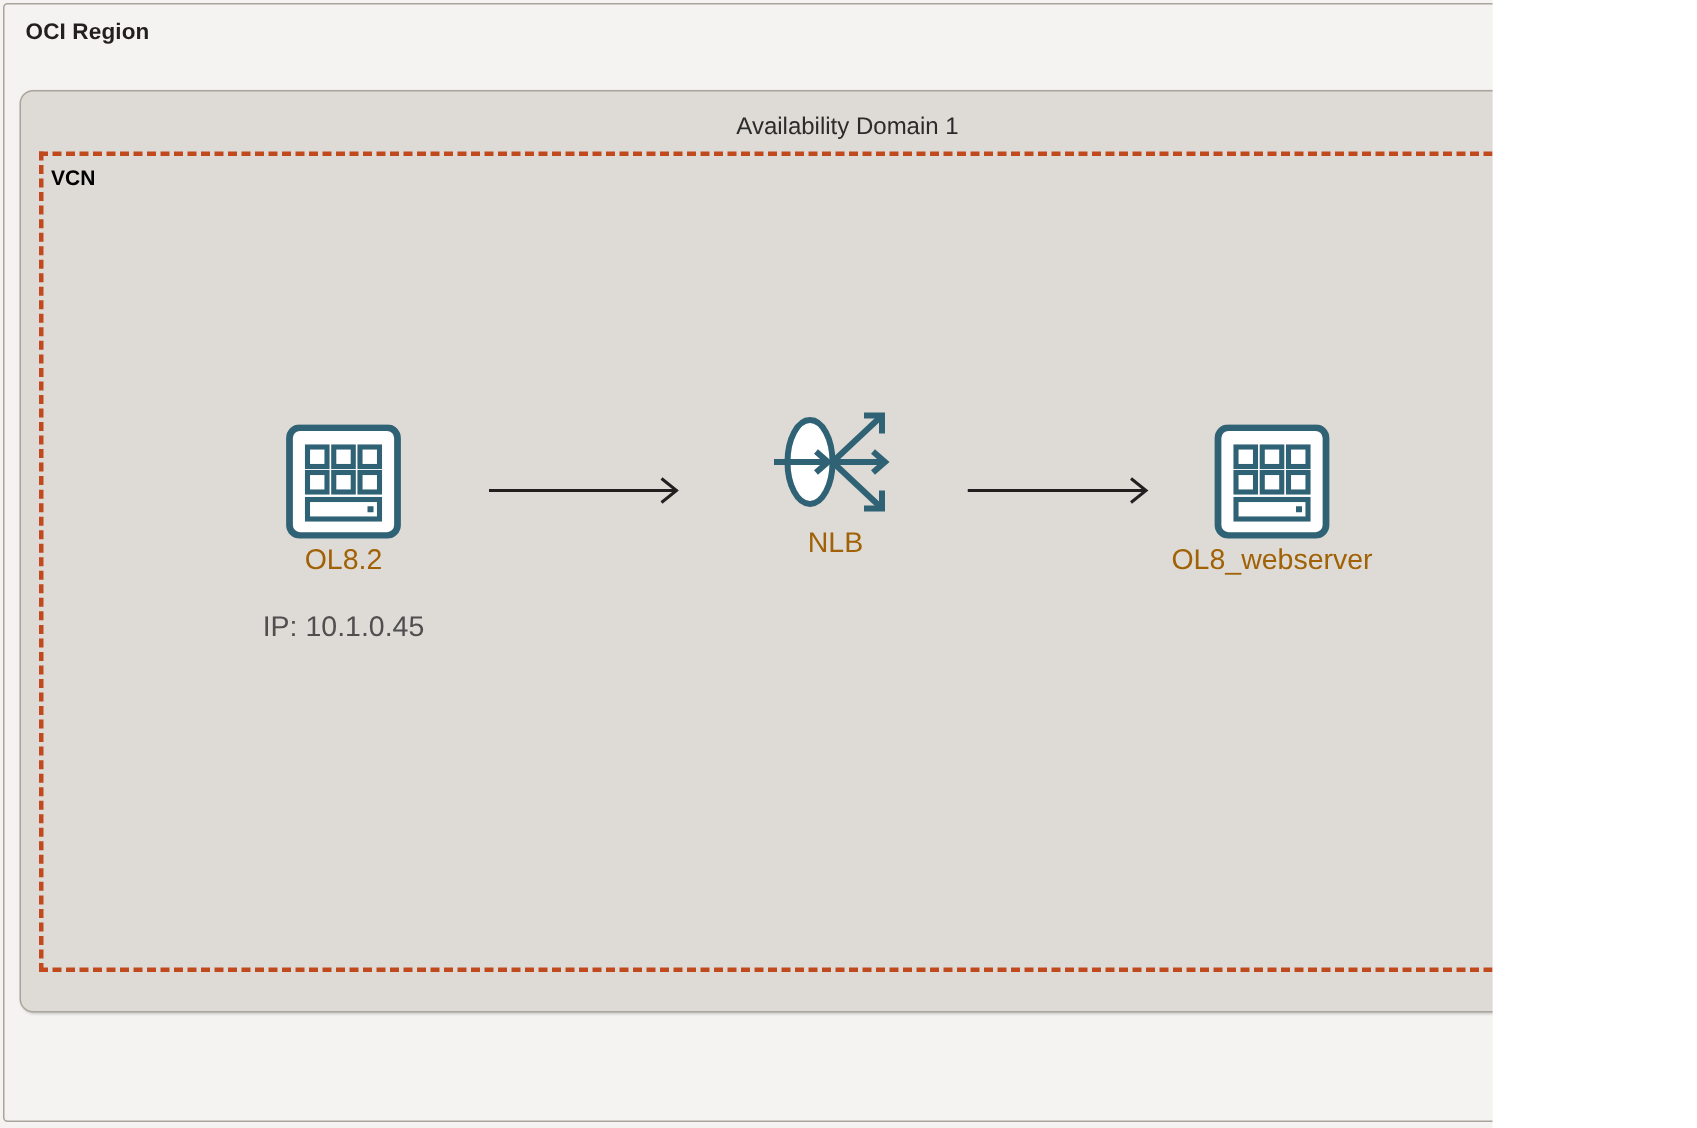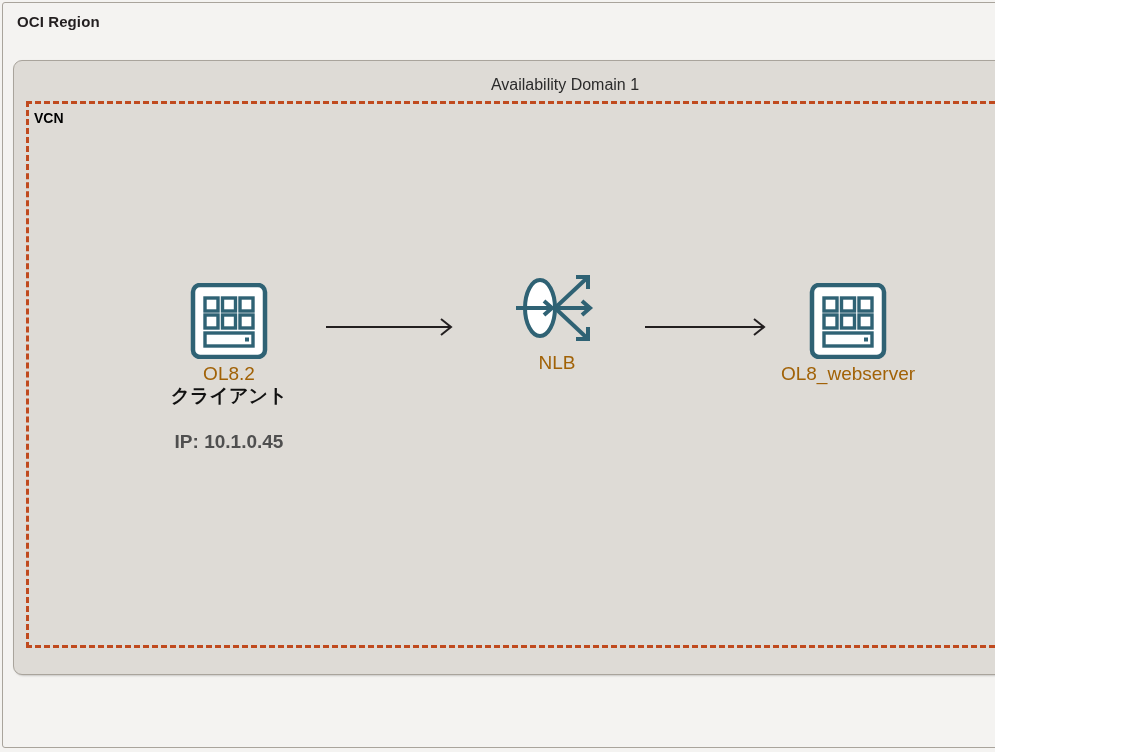--- a/index.html
+++ b/index.html
@@ -118,21 +118,21 @@
   }
   .node-role {
     font-size: 19px;
     font-weight: bold;
     color: #111111;
     line-height: 1.2;
   }
   .node-ip {
     margin-top: 23px;
     font-size: 19px;
-    font-weight: bold;
+    font-weight: normal;
     color: #4f4f4f;
   }
 
   #node-client  { left: 109px; top: 283px; }
   #node-nlb     { left: 437px; top: 268px; }
   #node-web     { left: 728px; top: 283px; }
 
   
   .arrow {
     position: absolute;
@@ -189,21 +189,20 @@
         <rect x="32.5" y="15" width="13" height="13"></rect>
         <rect x="50" y="15" width="13" height="13"></rect>
         <rect x="15" y="32" width="13" height="13"></rect>
         <rect x="32.5" y="32" width="13" height="13"></rect>
         <rect x="50" y="32" width="13" height="13"></rect>
         <rect x="15" y="50" width="48" height="13"></rect>
       </g>
       <rect x="55" y="54.5" width="4" height="4" fill="#2f6274"></rect>
     </svg>
     <div class="node-name">OL8.2</div>
-    <div class="node-role">クライアント</div>
     <div class="node-ip">IP: 10.1.0.45</div>
   </div>
 
   <div class="node" id="node-nlb">
     <svg class="node-icon-lb" viewBox="0 0 86 80">
       <g stroke="#2f6274" stroke-width="4" fill="none" stroke-linecap="butt">
 
         <line x1="2" y1="40" x2="38" y2="40"></line>
         <polyline points="30,33 38,40 30,47" stroke-linejoin="miter"></polyline>
 

